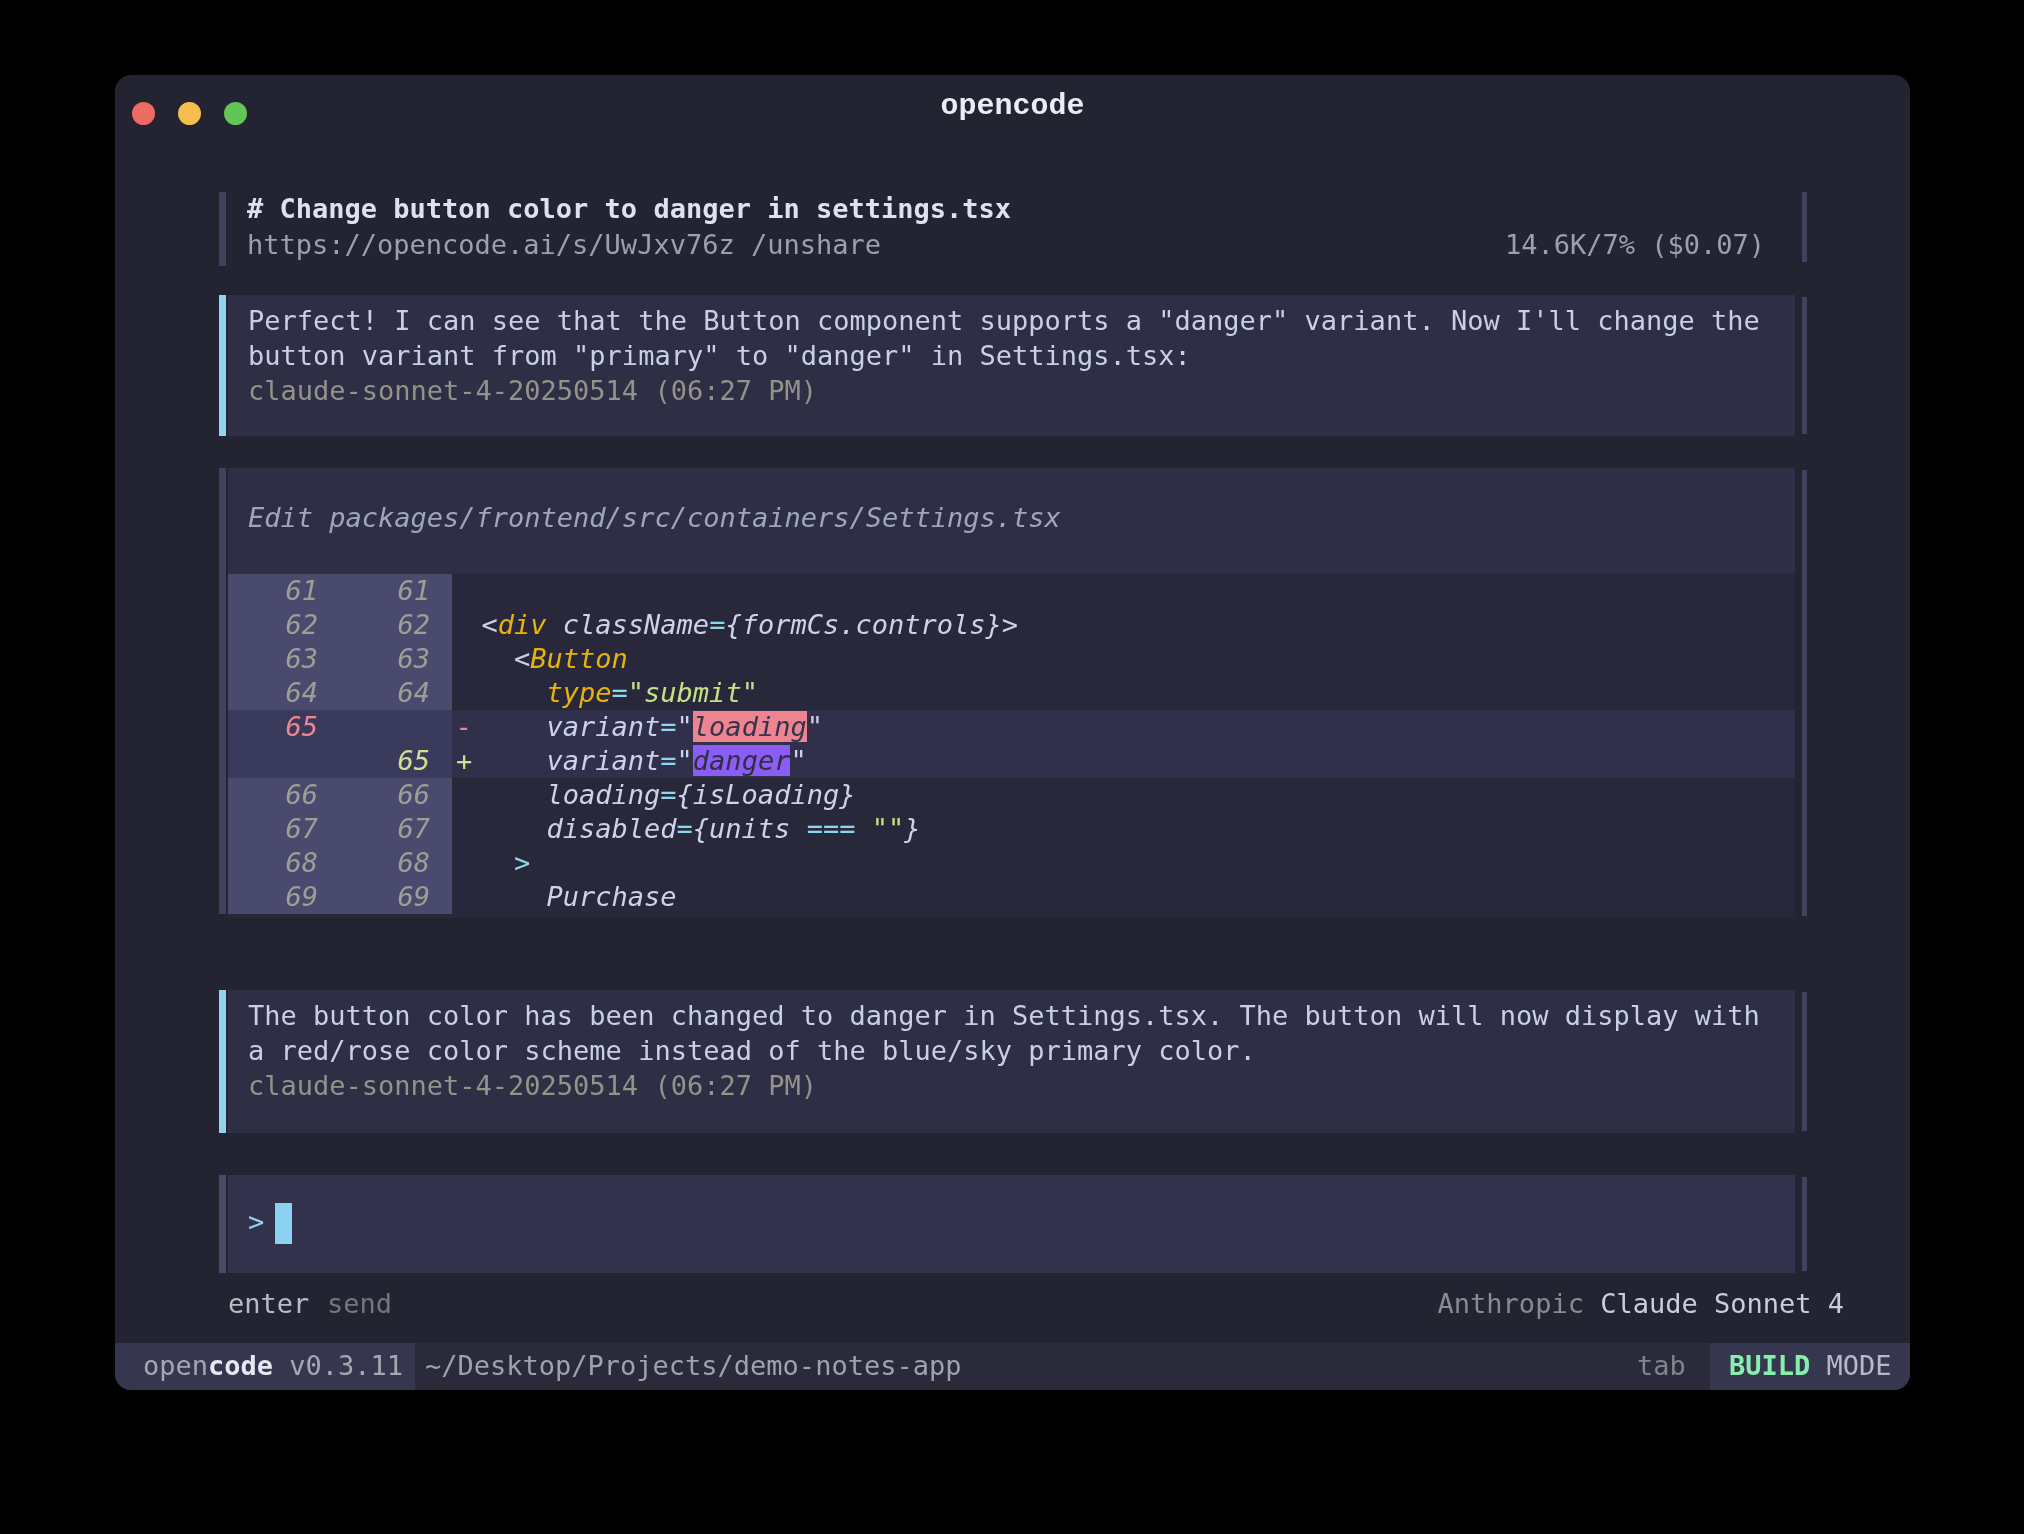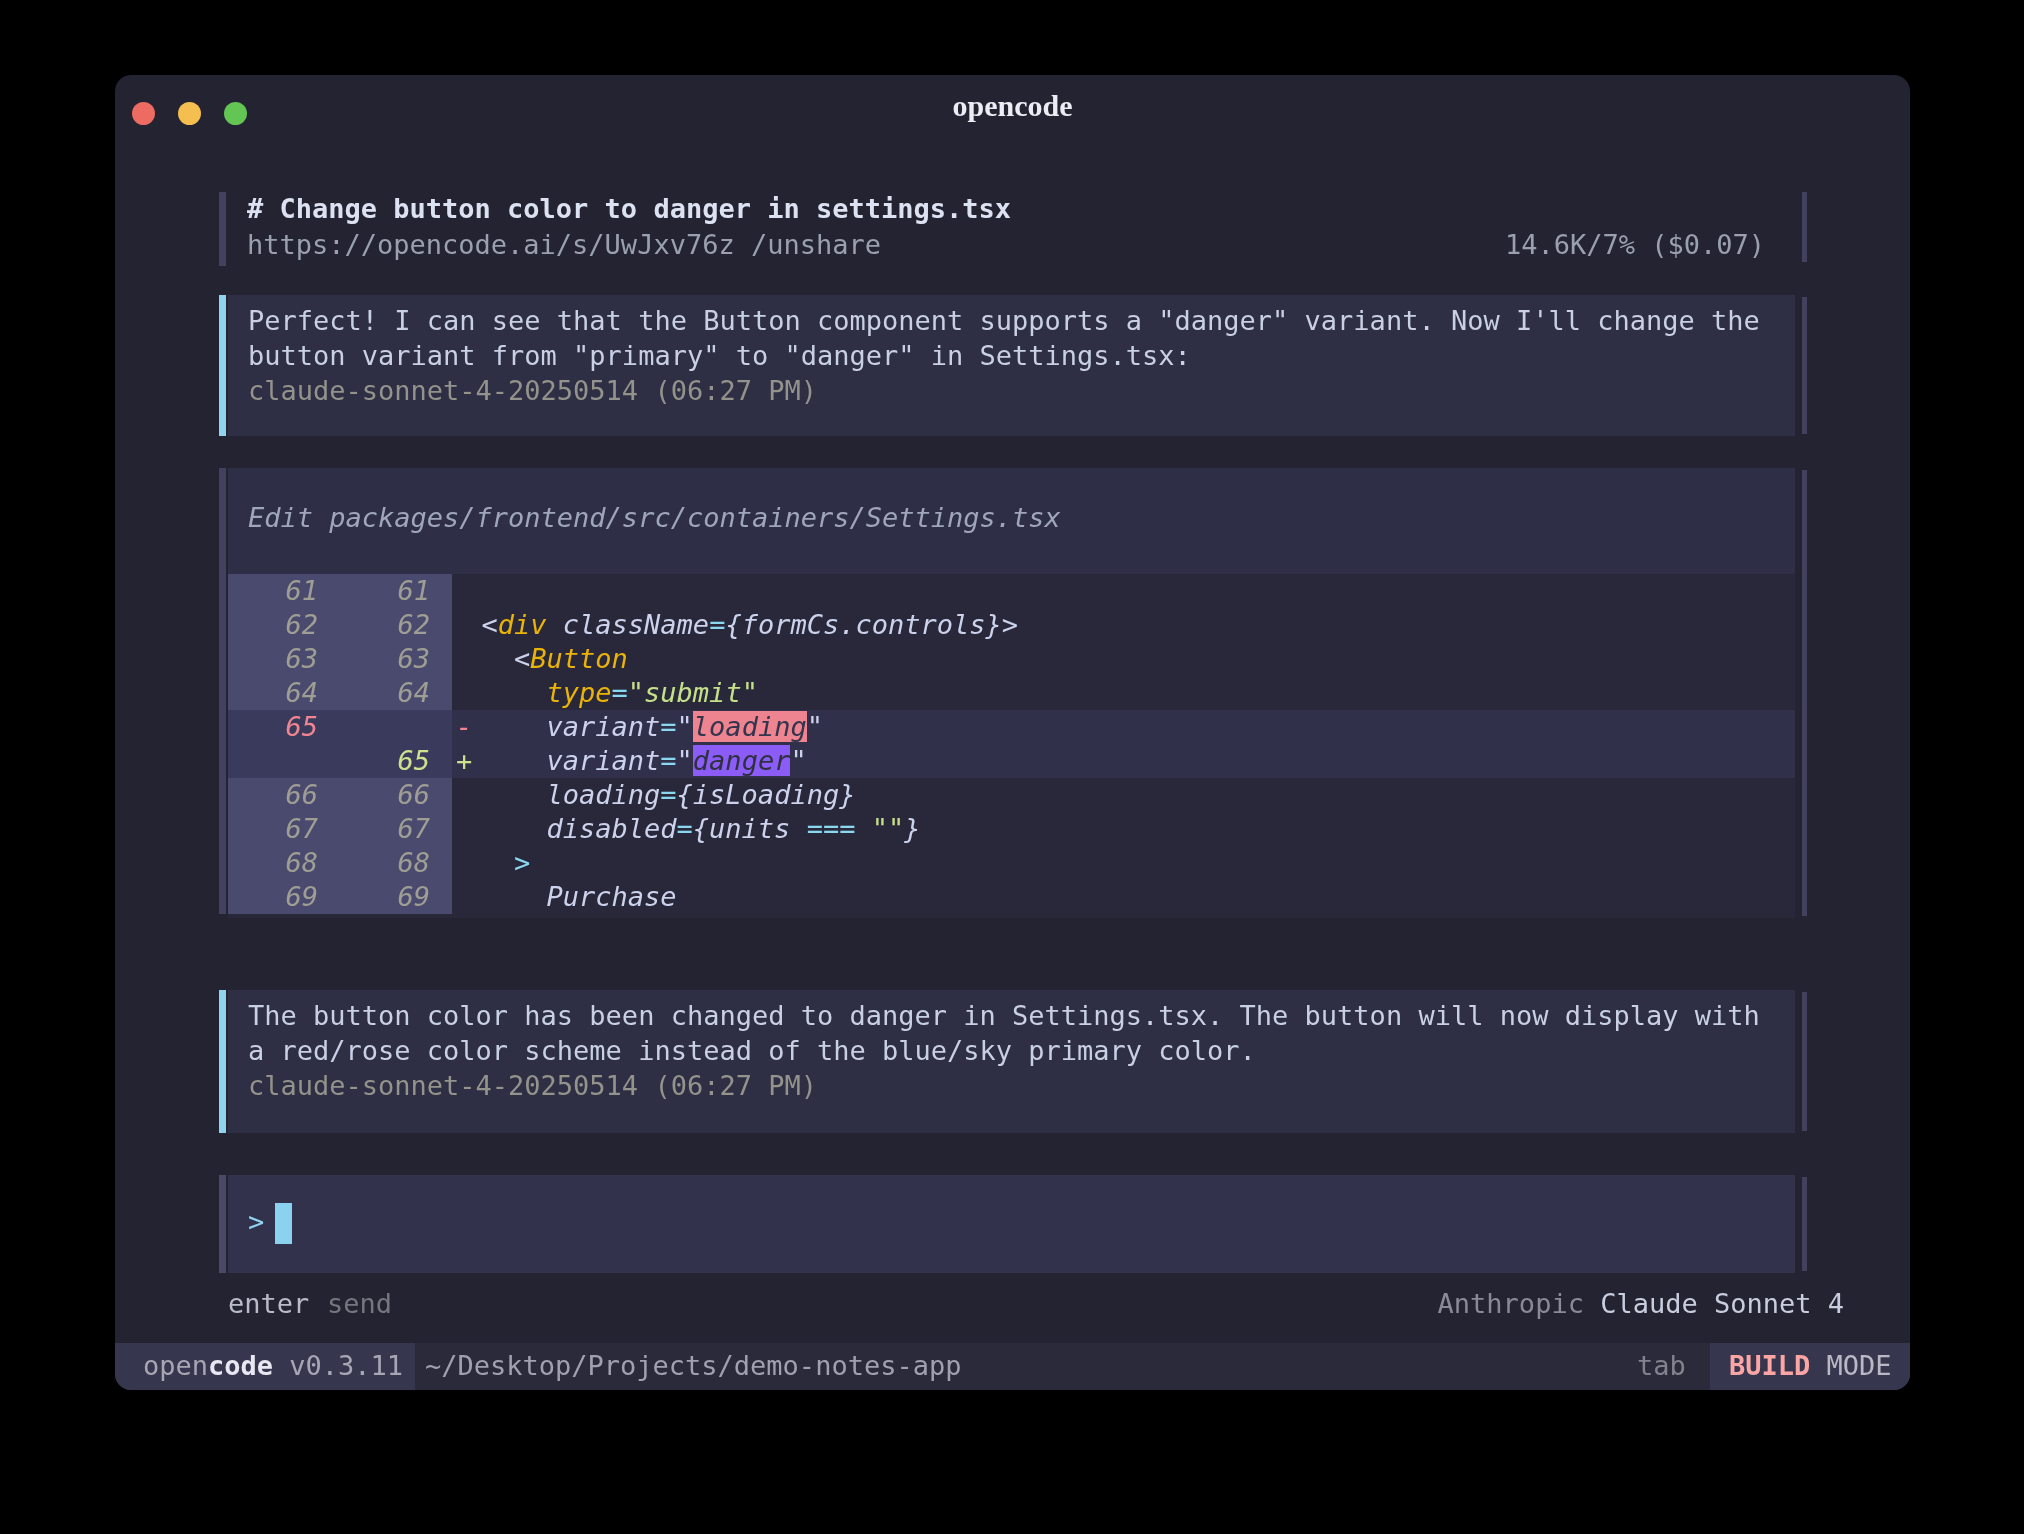--- a/index.html
+++ b/index.html
@@ -7,21 +7,21 @@
   body { font-family:"DejaVu Sans Mono","Liberation Mono",monospace; font-size:27px; color:#ccd2ec; }
 
   .window{
     position:absolute; left:115px; top:75px; width:1795px; height:1315px;
     background:#232332; border-radius:16px;
   }
 
   
   .titlebar{ position:absolute; left:0; top:0; width:100%; height:60px; }
   .title{ position:absolute; left:0; top:14px; width:100%; text-align:center;
-    font-family:Liberation Serif, serif; font-weight:bold; font-size:30px; color:#ecedf4; }
+    font-family:Liberation Mono, monospace; font-weight:bold; font-size:30px; color:#ecedf4; }
   .light{ position:absolute; top:27px; width:23px; height:23px; border-radius:50%; }
   .light.red{ left:17px; background:#ed6b60; }
   .light.yellow{ left:63px; background:#f5bf4f; }
   .light.green{ left:109px; background:#62c554; }
 
   
   .vbar-l{ position:absolute; left:0; top:0; width:7px; height:100%; background:#42425e; }
   .vbar-r{ position:absolute; right:0; top:2px; width:5px; height:calc(100% - 4px); background:#42425e; }
   .blockbg{ position:absolute; left:9px; top:0; width:1567px; height:100%; }
 
@@ -81,21 +81,21 @@
   
   .status{ position:absolute; left:0; top:1268px; width:100%; height:47px;
     background:#2a2a3b; border-radius:0 0 16px 16px; font-size:27px;padding-left:35px; }
   .seg-l{ position:absolute; left:0; top:0; width:300px; height:100%; background:#36364f; border-radius:0 0 0 16px; }
   .seg-l .t{ position:absolute; left:28px; top:7px; white-space:pre; color:#a7a7b4; }
   .seg-l .t b{ color:#e8e8f2; }
   .cwd{ position:absolute; left:310px; top:7px; color:#a0a0ae; }
   .tabhint{ position:absolute; left:1522px; top:7px; color:#83838e; }
   .seg-r{ position:absolute; right:0; top:0; width:200px; height:100%; background:#36364f; border-radius:0 0 16px 0; }
   .seg-r .t{ position:absolute; left:19px; top:7px; white-space:pre; color:#b9b9c6; }
-  .seg-r .t b{ color:#fca5a5; }
+  .seg-r .t b{ color:#86efac; }
 </style>
 </head>
 <body>
 
 <div class="window">
 
   <div class="titlebar">
     <span class="light red"></span>
     <span class="light yellow"></span>
     <span class="light green"></span>

